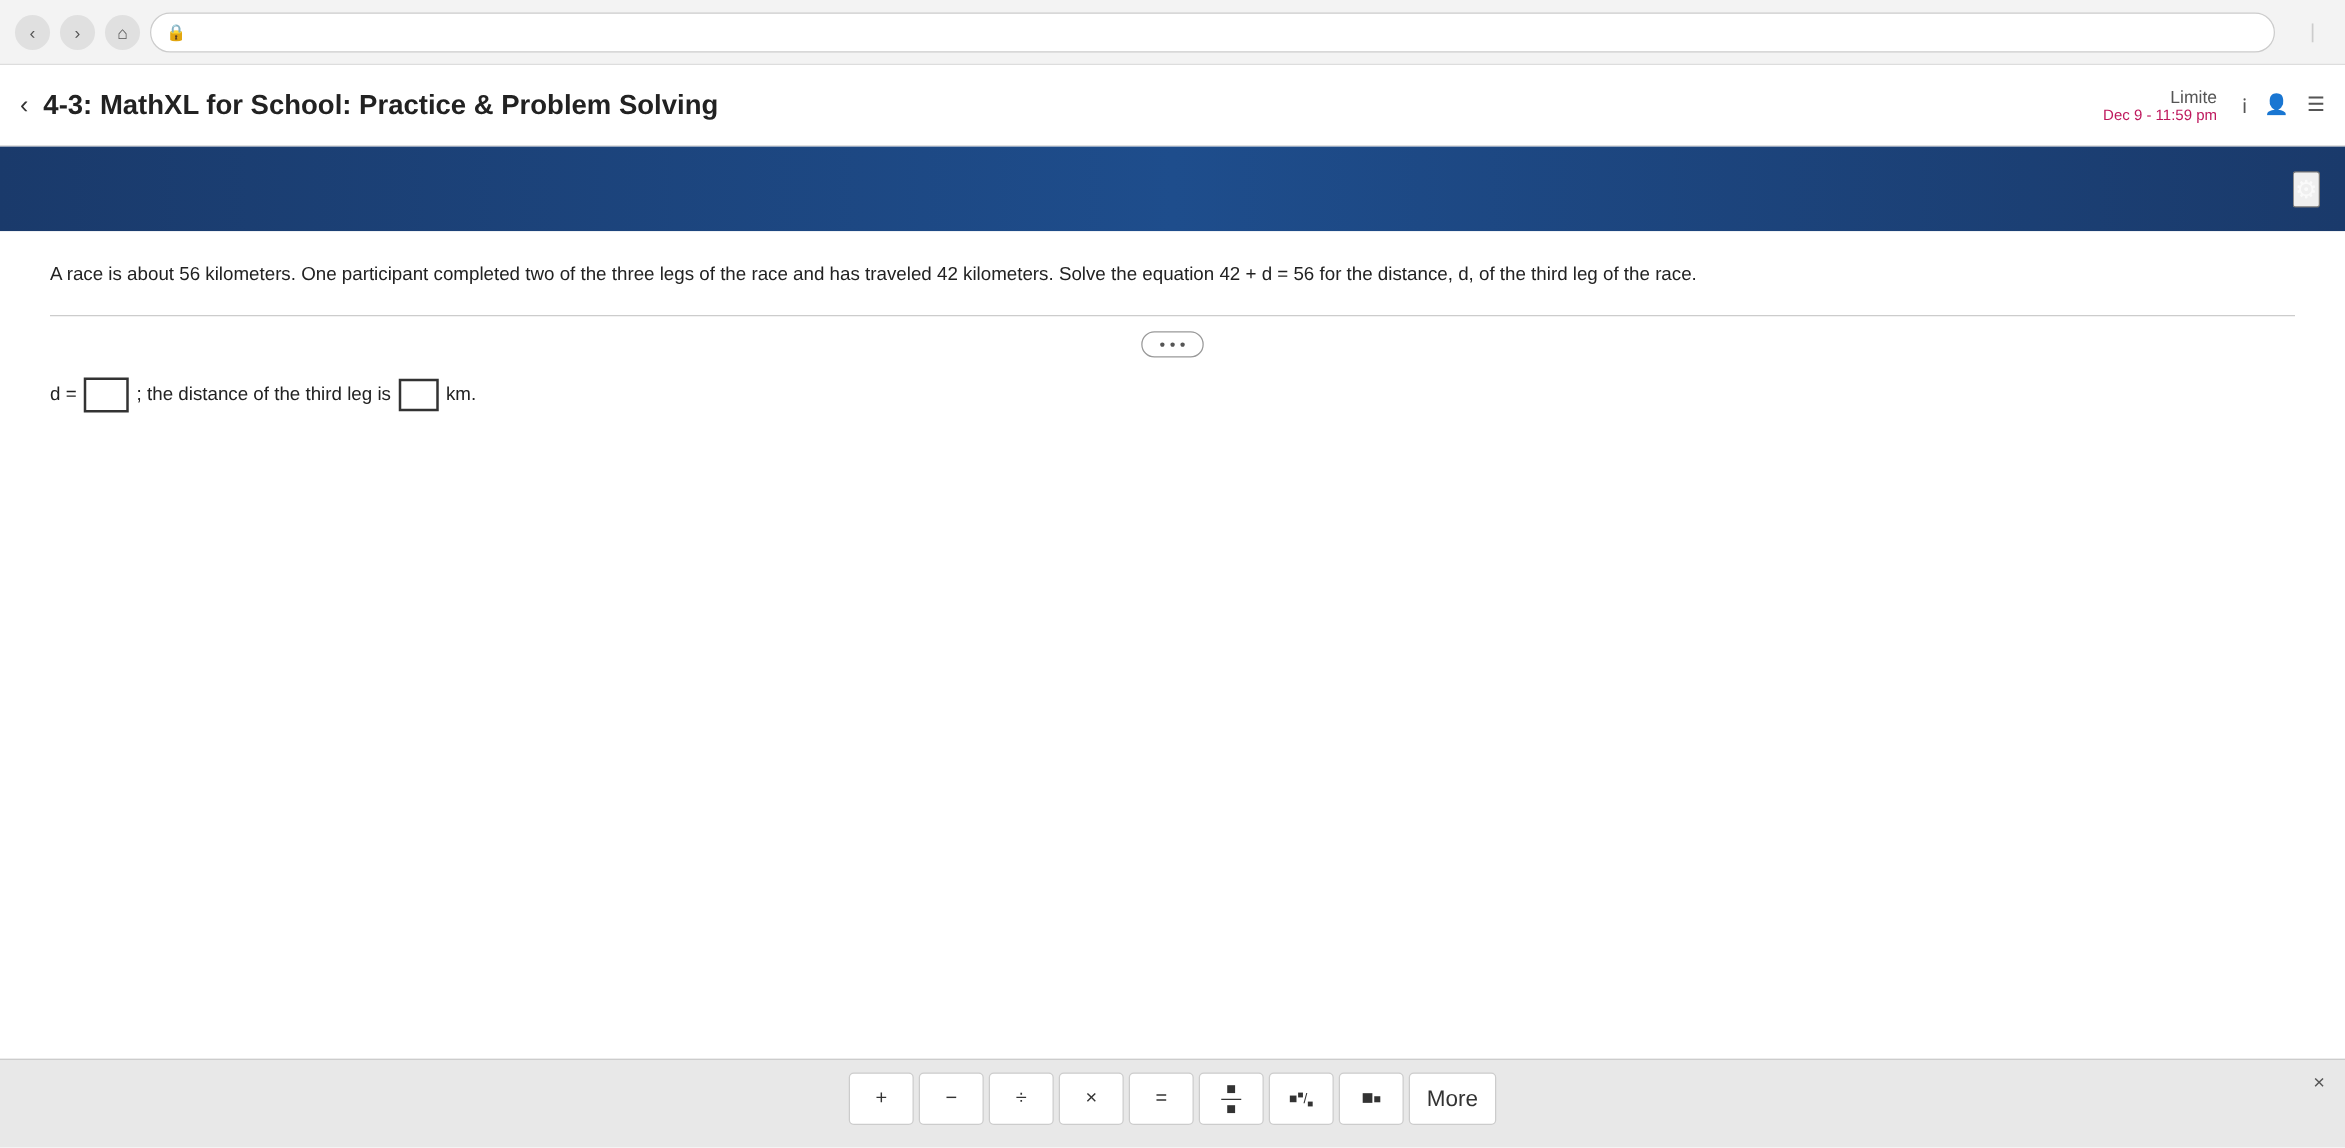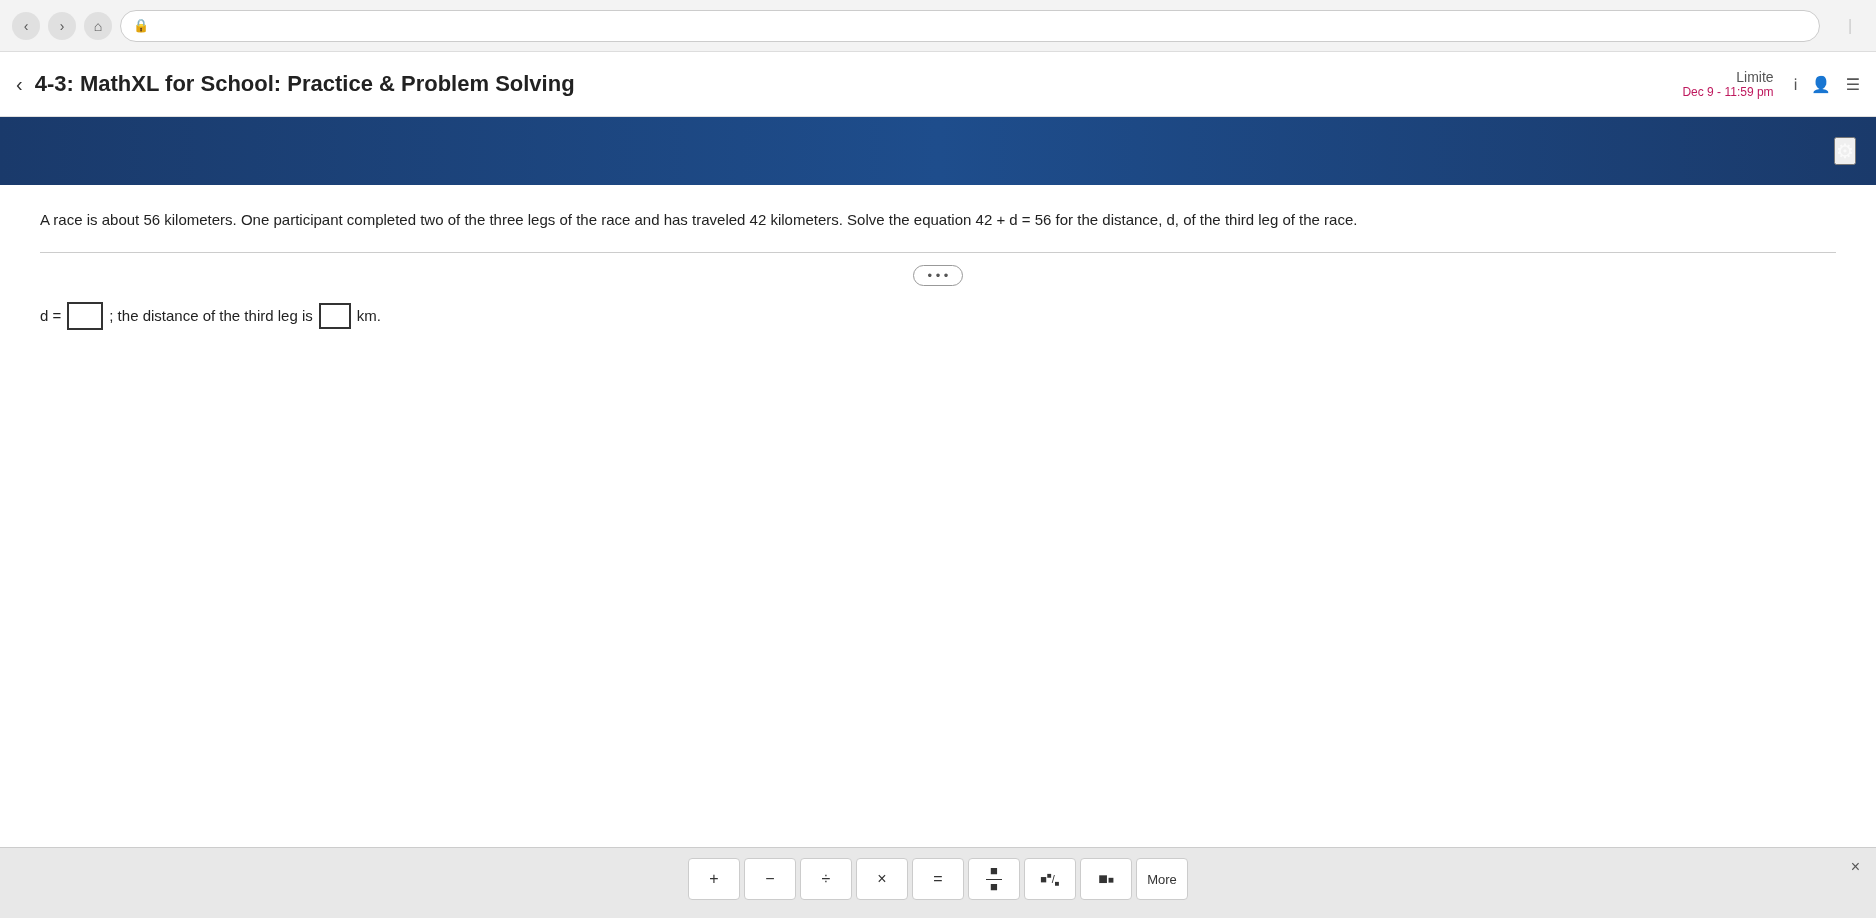--- a/index.html
+++ b/index.html
@@ -225,22 +225,22 @@
       border: 1px solid #ccc;
       border-radius: 4px;
       font-size: 16px;
       cursor: pointer;
       display: flex;
       align-items: center;
       justify-content: center;
       color: #333;
     }
     .math-btn.more-btn {
-      width: 52px;
-      font-size: 13px;
+      width: 70px;
+      font-size: 18px;
       color: #333;
     }
     .close-x {
       position: absolute;
       top: 10px;
       right: 16px;
       font-size: 16px;
       cursor: pointer;
       color: #555;
       background: none;

